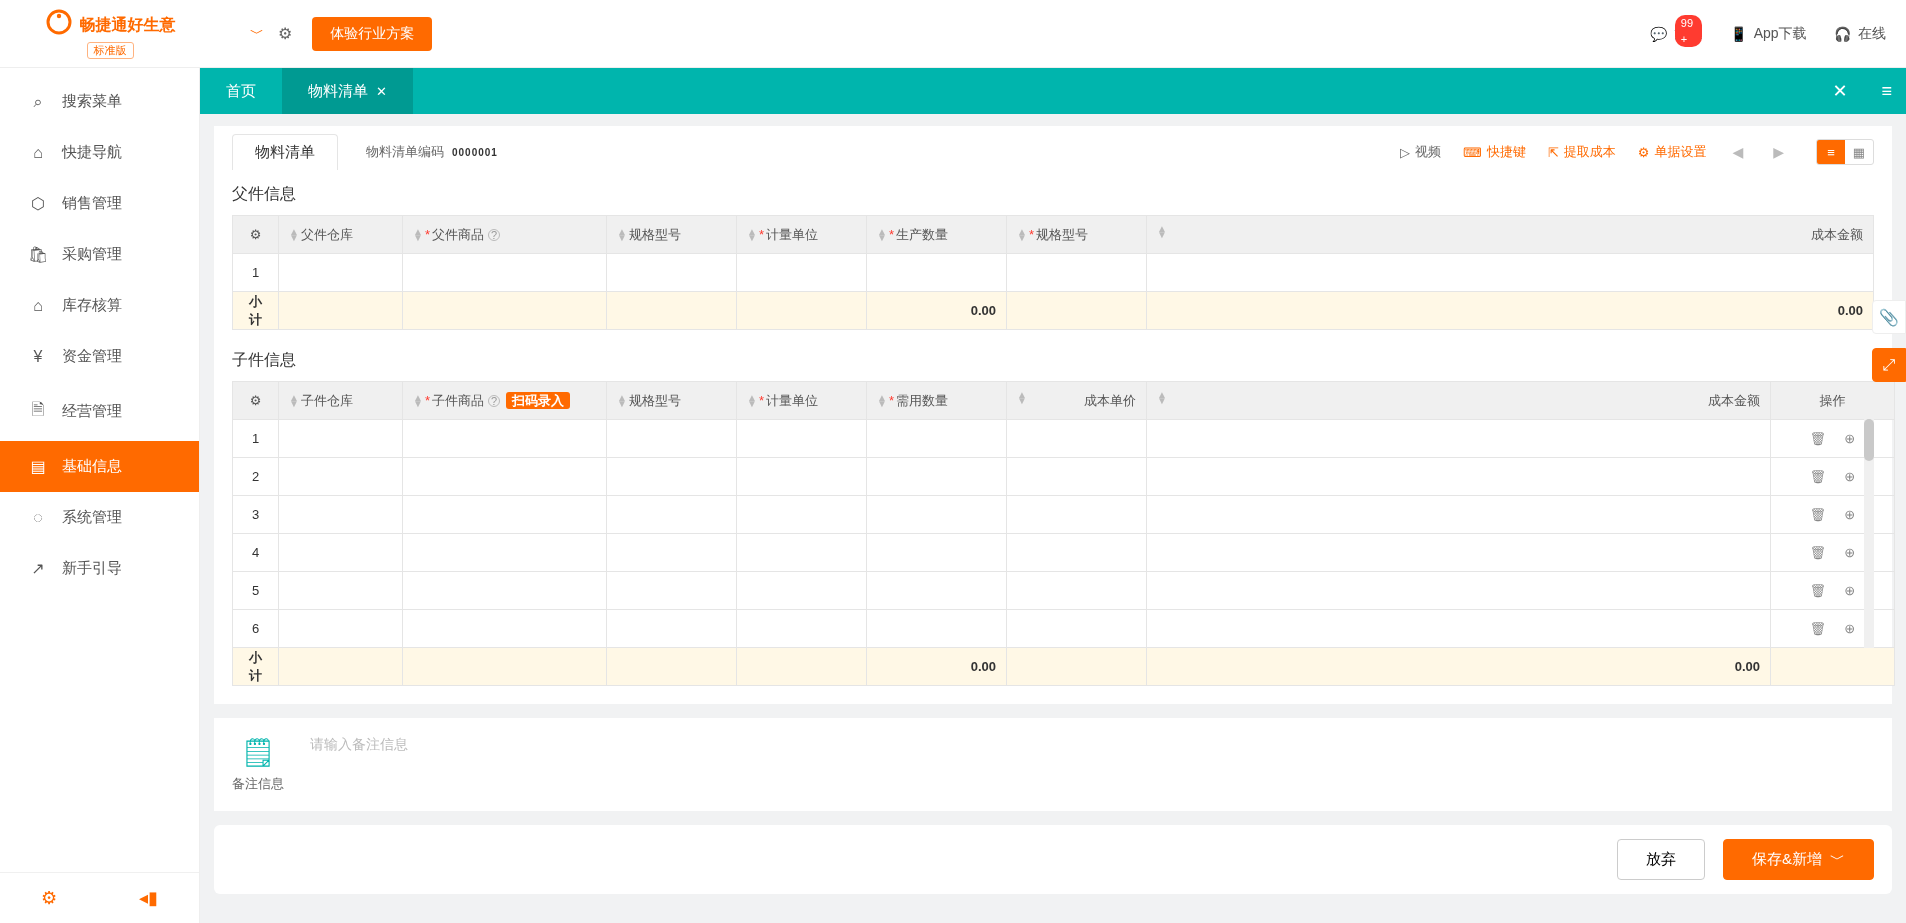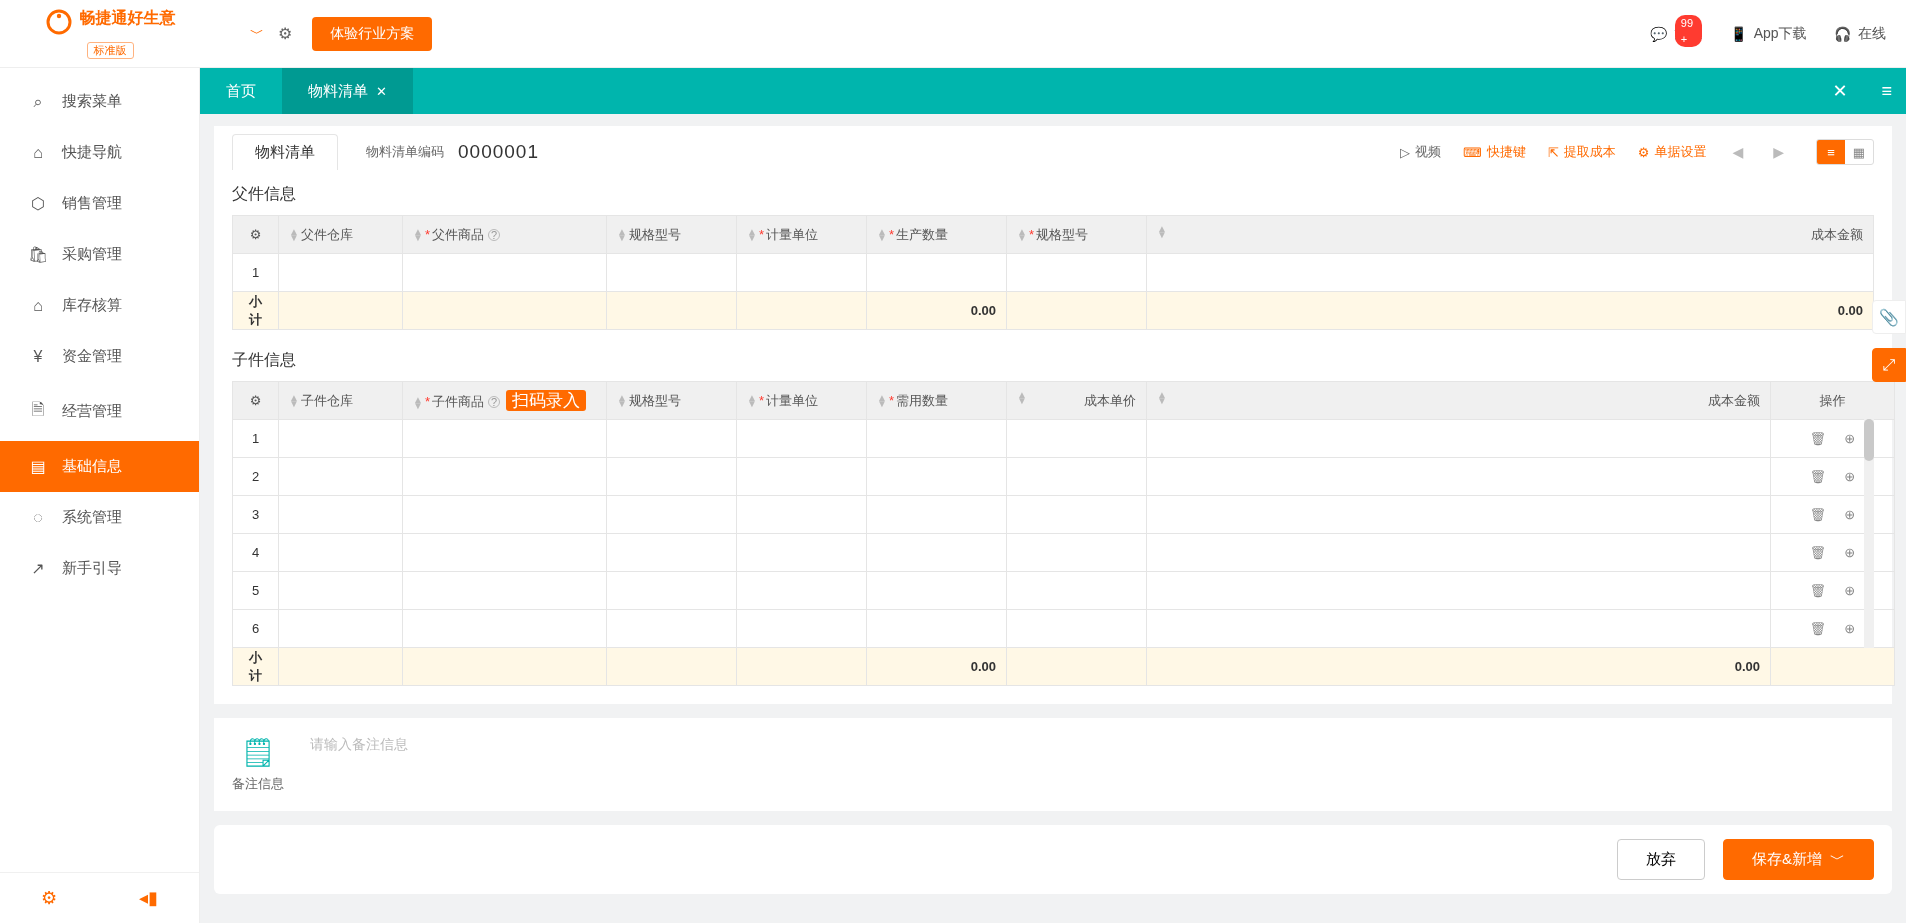--- a/index.html
+++ b/index.html
@@ -1,21 +1,21 @@
 <!DOCTYPE html>
 <html><head>
 <meta charset="utf-8">
 <style>
 * { margin: 0; padding: 0; box-sizing: border-box; }
 body { font-family: "Microsoft YaHei", Arial, sans-serif; font-size: 13px; color: #333; background: #fff; width: 1906px; height: 923px; overflow: hidden; position: relative; }
 
 
 .header { height: 68px; display: flex; align-items: center; padding: 0 20px; border-bottom: 1px solid #eee; }
 .logo-area { width: 180px; display: flex; flex-direction: column; align-items: center; }
-.logo-row { display: flex; align-items: flex-start; gap: 7px; }
+.logo-row { display: flex; align-items: flex-end; gap: 7px; }
 .logo-mark { width: 28px; height: 28px; display: flex; align-items: center; justify-content: center; }
 .logo-text { color: #ff6a00; font-size: 16px; font-weight: 600; }
 .logo-sub { color: #ff6a00; font-size: 11px; border: 1px solid #ffb380; border-radius: 3px; padding: 0 6px; margin-top: 6px; }
 .org-select { display: flex; align-items: center; gap: 10px; margin-left: 40px; color: #999; cursor: pointer; }
 .org-select .chev { color: #ff6a00; font-size: 14px; }
 .gear-btn { color: #666; margin-left: 14px; cursor: pointer; font-size: 16px; }
 .cta-btn { background: #ff6a00; color: #fff; border: none; border-radius: 4px; padding: 8px 18px; margin-left: 20px; font-size: 14px; cursor: pointer; }
 .header-spacer { flex: 1; }
 .header-right { display: flex; align-items: center; gap: 28px; color: #555; font-size: 14px; }
 .hr-item { display: flex; align-items: center; gap: 6px; cursor: pointer; position: relative; }
@@ -38,42 +38,42 @@
 .tabbar-close { margin-left: auto; padding: 0 20px; font-size: 18px; cursor: pointer; }
 .tabbar-menu { padding: 0 14px; font-size: 18px; cursor: pointer; }
 
 
 .content { position: absolute; left: 200px; right: 0; top: 114px; bottom: 0; background: #f1f2f3; padding: 0 14px 0 14px; overflow: auto; }
 .panel { background: #fff; margin-top: 12px; padding: 0 18px 18px 18px; position: relative; }
 
 .doc-header { display: flex; align-items: center; height: 52px; }
 .doc-tab { border: 1px solid #e5e5e5; border-bottom: none; border-radius: 4px 4px 0 0; padding: 8px 22px; font-size: 15px; color: #333; background: #fff; }
 .doc-code-label { margin-left: 28px; color: #666; }
-.doc-code { margin-left: 14px; color: #333; font-size: 19px; letter-spacing: 1px; }
+.doc-code { margin-left: 8px; color: #333; font-size: 10px; letter-spacing: 1px; font-weight: bold; }
 .doc-actions { margin-left: auto; display: flex; align-items: center; gap: 22px; color: #666; }
 .doc-actions .act { display: flex; align-items: center; gap: 5px; cursor: pointer; }
 .doc-actions .act.orange { color: #ff6a00; }
 .view-toggle { display: flex; border: 1px solid #ddd; border-radius: 3px; overflow: hidden; margin-left: 6px; }
 .view-toggle span { width: 28px; height: 24px; display: flex; align-items: center; justify-content: center; cursor: pointer; color: #888; }
 .view-toggle span.active { background: #ff6a00; color: #fff; }
 .nav-arrow { color: #bbb; cursor: default; font-size: 14px; padding: 0 4px; }
 
 .section-title { font-size: 16px; padding: 6px 0 10px 0; }
 
 
 .tbl { border: 1px solid #e5e5e5; border-collapse: collapse; width: 100%; table-layout: fixed; }
 .tbl th, .tbl td { border: 1px solid #e5e5e5; padding: 0 10px; height: 38px; text-align: left; font-weight: normal; }
 .tbl th { background: #f0f0f0; color: #555; font-size: 13px; position: relative; }
 .tbl th.center, .tbl td.center { text-align: center; }
 .tbl th.right, .tbl td.right { text-align: right; }
 .tbl tr.subtotal td { background: #fff8e6; font-weight: 600; }
 .sort-ic { color: #bbb; font-size: 10px; display: inline-flex; flex-direction: column; line-height: 6px; margin-right: 2px; vertical-align: middle; }
 .req { color: #ff3b30; margin-right: 2px; }
 .help-ic { color: #999; font-size: 11px; border: 1px solid #bbb; border-radius: 50%; width: 12px; height: 12px; display: inline-flex; align-items: center; justify-content: center; margin-left: 4px; }
-.scan-badge { background: #ff6a00; color: #fff; font-size: 17px; border-radius: 3px; padding: 1px 6px; margin-left: 6px; }
+.scan-badge { background: #ff6a00; color: #fff; font-size: 13px; border-radius: 3px; padding: 1px 6px; margin-left: 6px; font-weight: bold; }
 .row-actions { display: flex; justify-content: center; gap: 18px; color: #888; }
 .row-actions span { cursor: pointer; }
 
 .gear-head { width: 46px; }
 .col-wh { width: 124px; }
 .col-prod { width: 204px; }
 .col-spec { width: 130px; }
 .col-unit { width: 130px; }
 .col-qty { width: 140px; }
 .col-price { width: 140px; }

